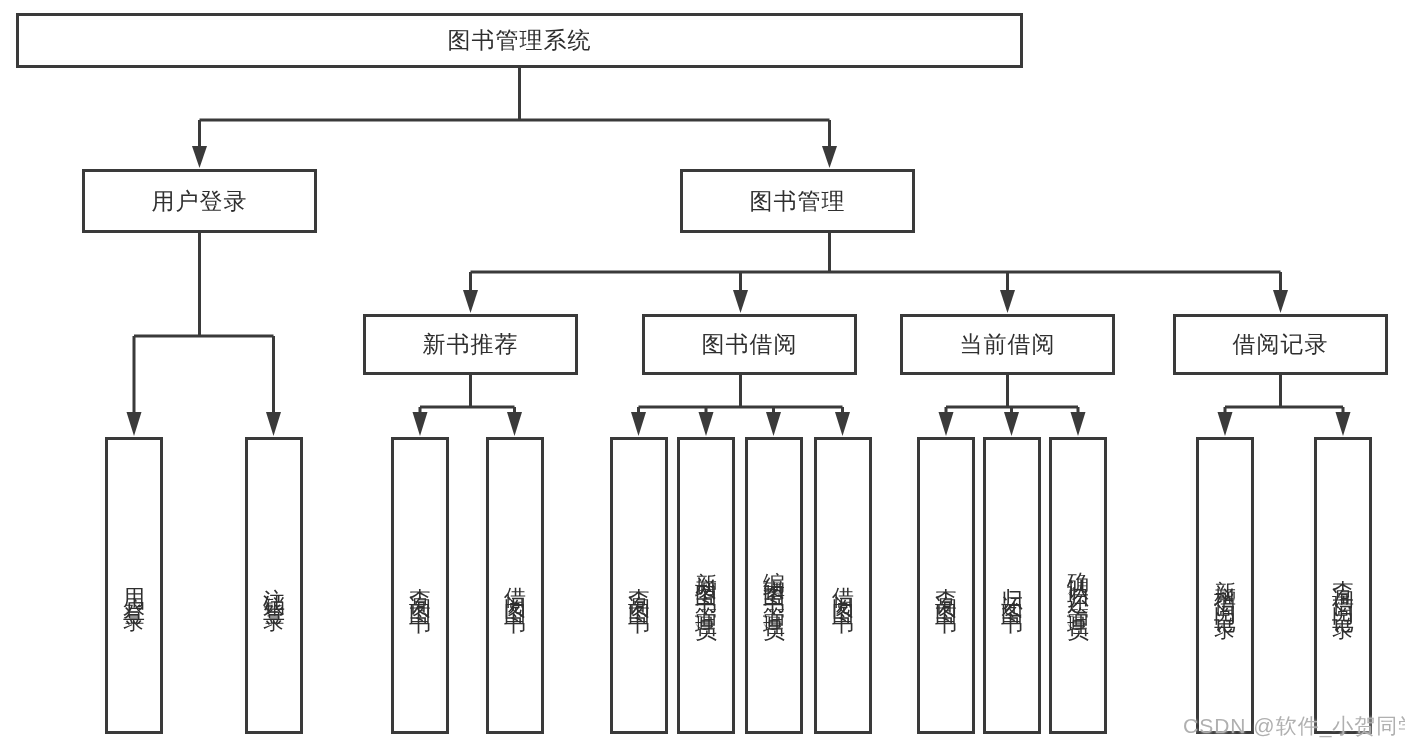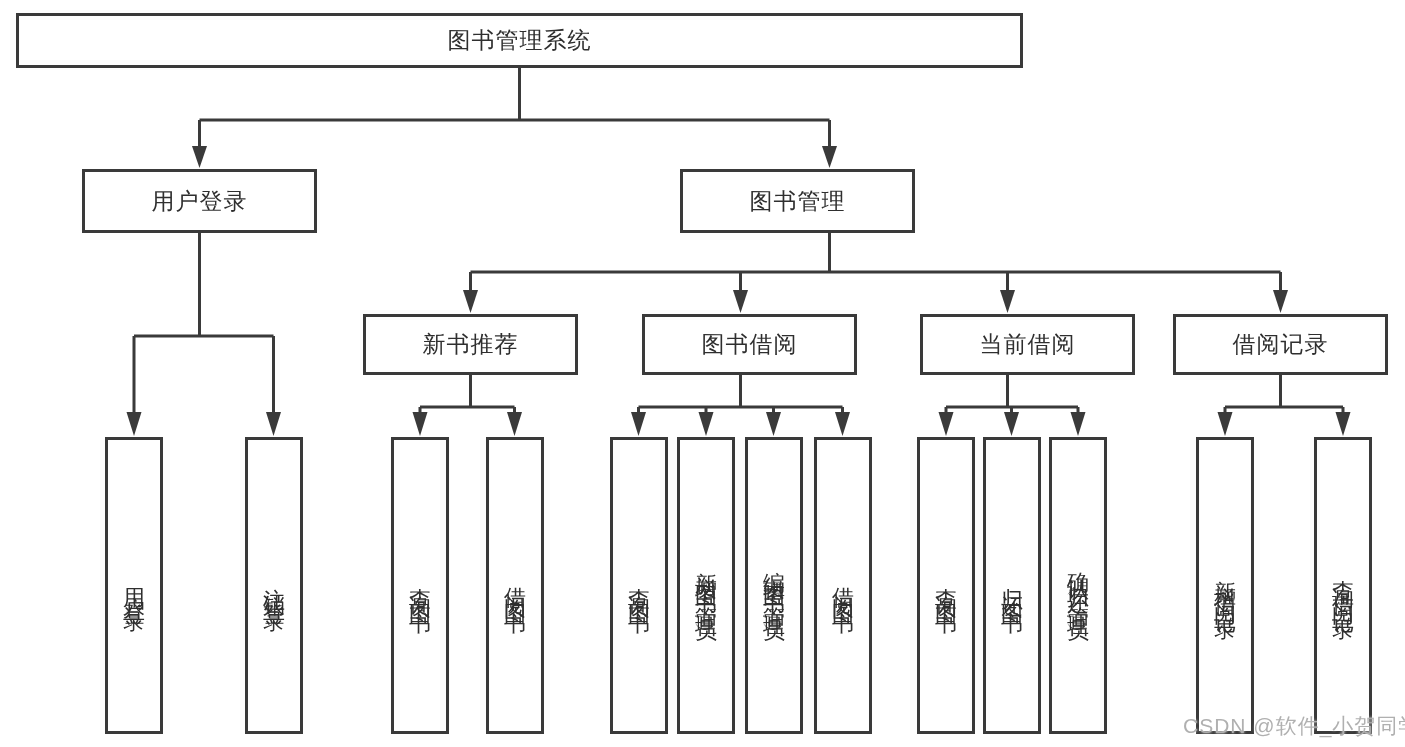--- a/index.html
+++ b/index.html
@@ -105,21 +105,21 @@
     </g>
   </svg>
 
   <div class="node h-node root-node">图书管理系统</div>
 
   <div class="node h-node lvl1" style="left:82px;">用户登录</div>
   <div class="node h-node lvl1" style="left:680px;">图书管理</div>
 
   <div class="node h-node lvl2" style="left:363px;">新书推荐</div>
   <div class="node h-node lvl2" style="left:633px;margin-left:9px;">图书借阅</div>
-  <div class="node h-node lvl2" style="left:900px;margin-left:20px;">当前借阅</div>
+  <div class="node h-node lvl2" style="left:900px;">当前借阅</div>
   <div class="node h-node lvl2" style="left:1173px;">借阅记录</div>
 
   <div class="node v-node" style="left:105px;">用户登录</div>
   <div class="node v-node" style="left:245px;">注销登录</div>
 
   <div class="node v-node" style="left:391px;">查询图书</div>
   <div class="node v-node" style="left:486px;">借阅图书</div>
 
   <div class="node v-node" style="left:610px;">查询图书</div>
   <div class="node v-node long" style="left:677px;">新增图书（管理员）</div>

